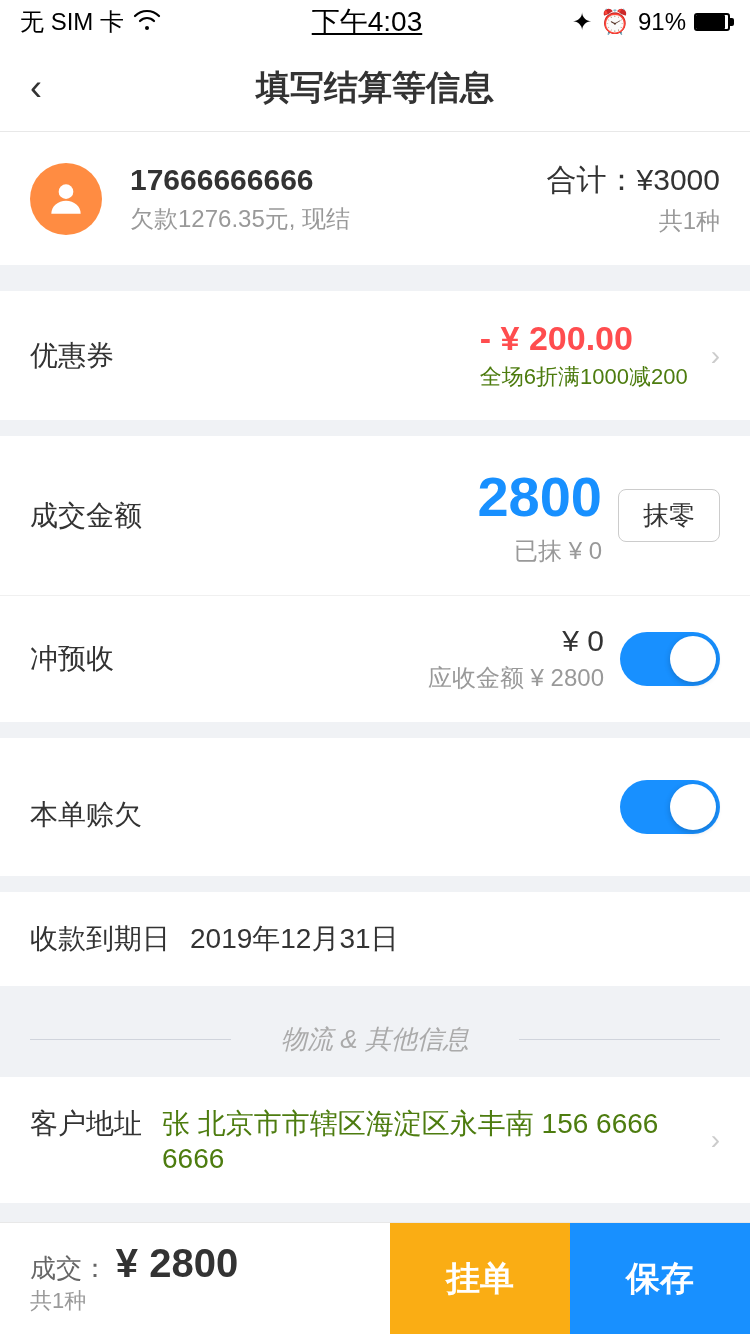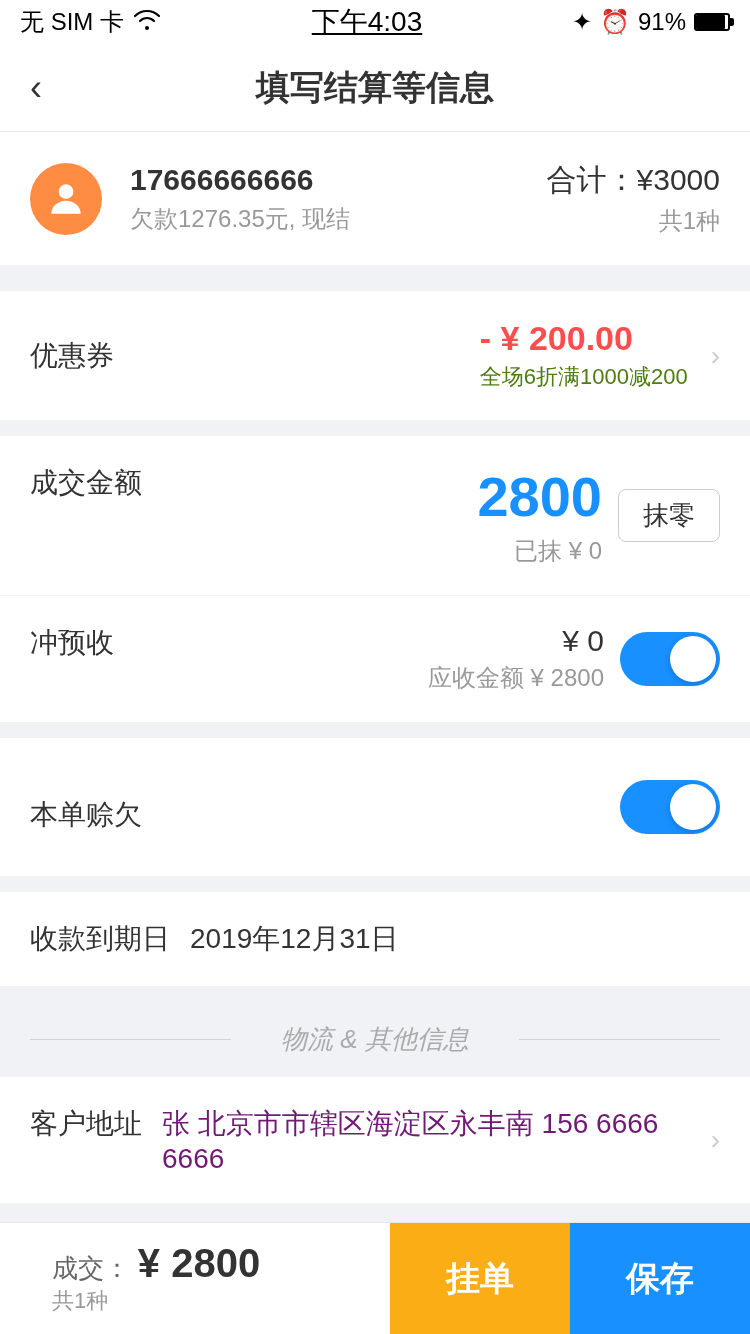--- a/index.html
+++ b/index.html
@@ -100,20 +100,21 @@
     .chevron { font-size: 28px; color: #ccc; margin-left: 6px; }
 
     
     .section {
       background: #fff;
       margin-bottom: 16px;
     }
     .section-row {
       padding: 28px 30px;
       display: flex;
+      align-items: center;
       justify-content: space-between;
       border-bottom: 1px solid #f0f0f0;
     }
     .section-row:last-child { border-bottom: none; }
     .row-label { font-size: 28px; color: #333; }
     .row-right { display: flex; align-items: center; gap: 16px; }
 
     
     .deal-amount-big { font-size: 56px; font-weight: 700; color: #1890ff; }
     .wipe-btn {
@@ -203,41 +204,40 @@
       margin-bottom: 16px;
     }
     .address-row {
       padding: 28px 30px;
       display: flex;
       align-items: flex-start;
       gap: 20px;
       position: relative;
     }
     .address-label { font-size: 28px; color: #333; white-space: nowrap; }
-    .address-value { font-size: 28px; color: #701a75; flex: 1; }
+    .address-value { font-size: 28px; color: #4d7c0f; flex: 1; }
     .address-chevron {
       position: absolute;
       right: 30px;
       top: 50%;
       transform: translateY(-50%);
       font-size: 28px;
       color: #ccc;
     }
 
     
     .bottom-bar {
       position: fixed;
       bottom: 0;
       width: 750px;
       height: 112px;
       display: flex;
       align-items: center;
       background: #fff;
       border-top: 1px solid #e8e8e8;
-      padding-left: 22px;
     }
     .bottom-summary {
       flex: 1;
       padding: 0 30px;
     }
     .bottom-deal { font-size: 26px; color: #666; }
     .bottom-amount { font-size: 40px; font-weight: 700; color: #333; }
     .bottom-count { font-size: 22px; color: #999; }
     .btn-hold {
       width: 180px;

